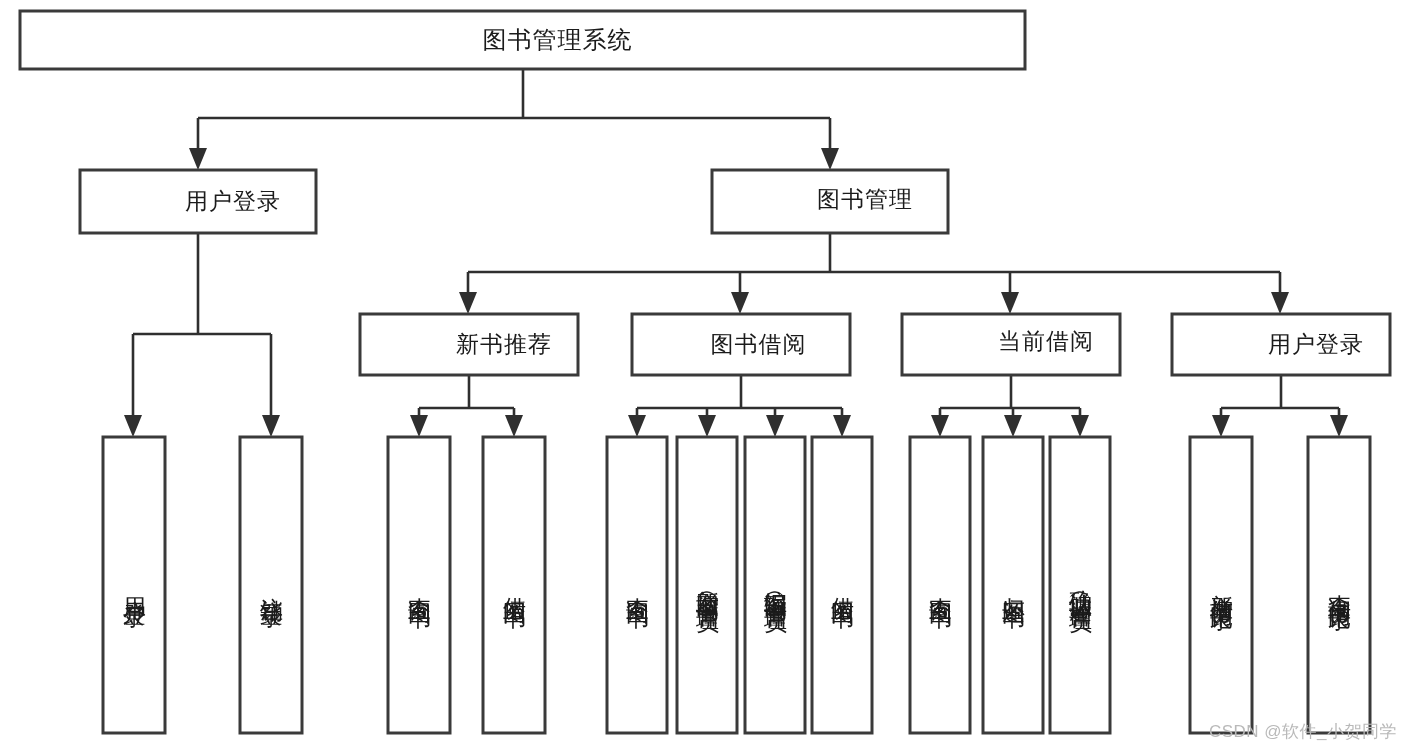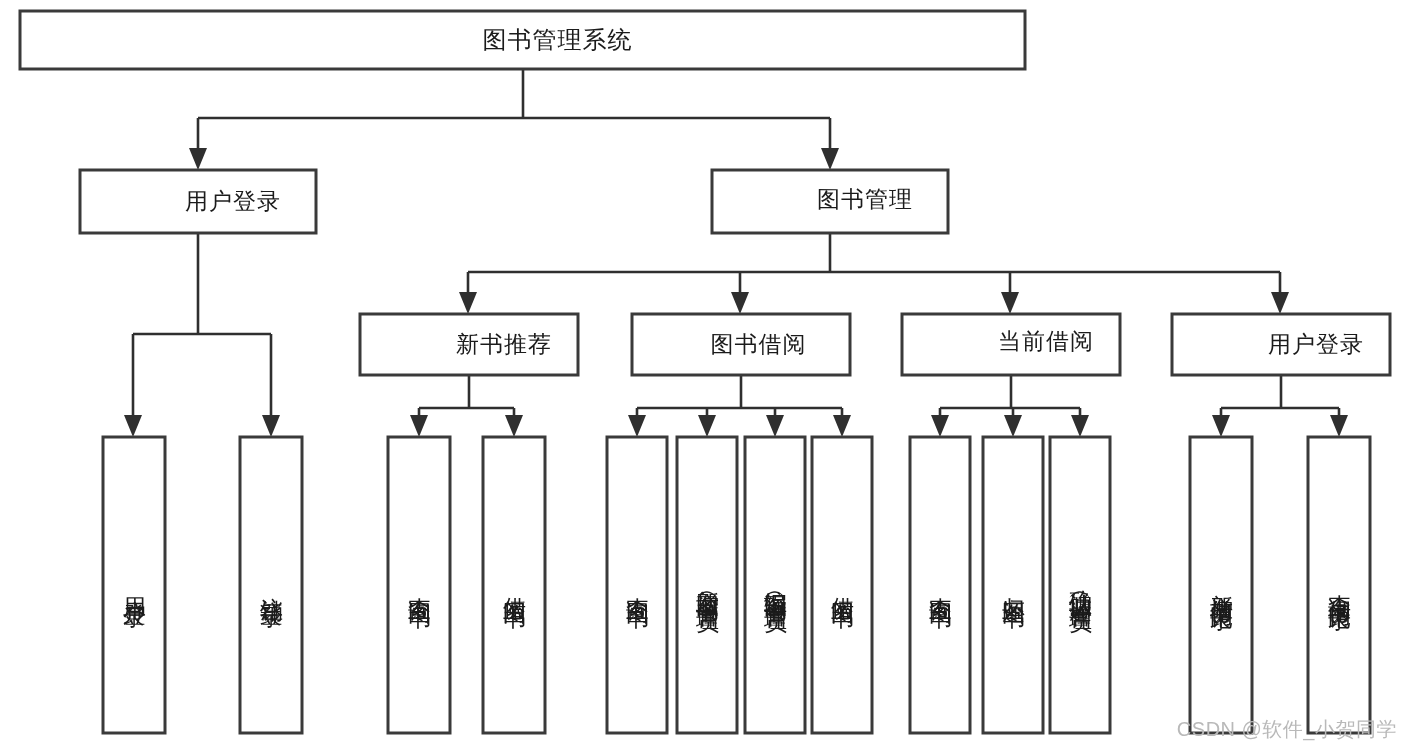--- a/index.html
+++ b/index.html
@@ -41,21 +41,21 @@
   }
   .arrow-head {
     fill: #2f2f2f;
     stroke: none;
   }
   .watermark {
     position: absolute;
     right: 8px;
     bottom: 4px;
     font-family: "Liberation Sans", "DejaVu Sans", sans-serif;
-    font-size: 20px;
+    font-size: 17px;
     color: #b9b9b9;
     letter-spacing: 0.5px;
     white-space: nowrap;
     user-select: none;
   }
   .vtext-wrap {
     position: absolute;
     display: flex;
     align-items: center;
     justify-content: center;

